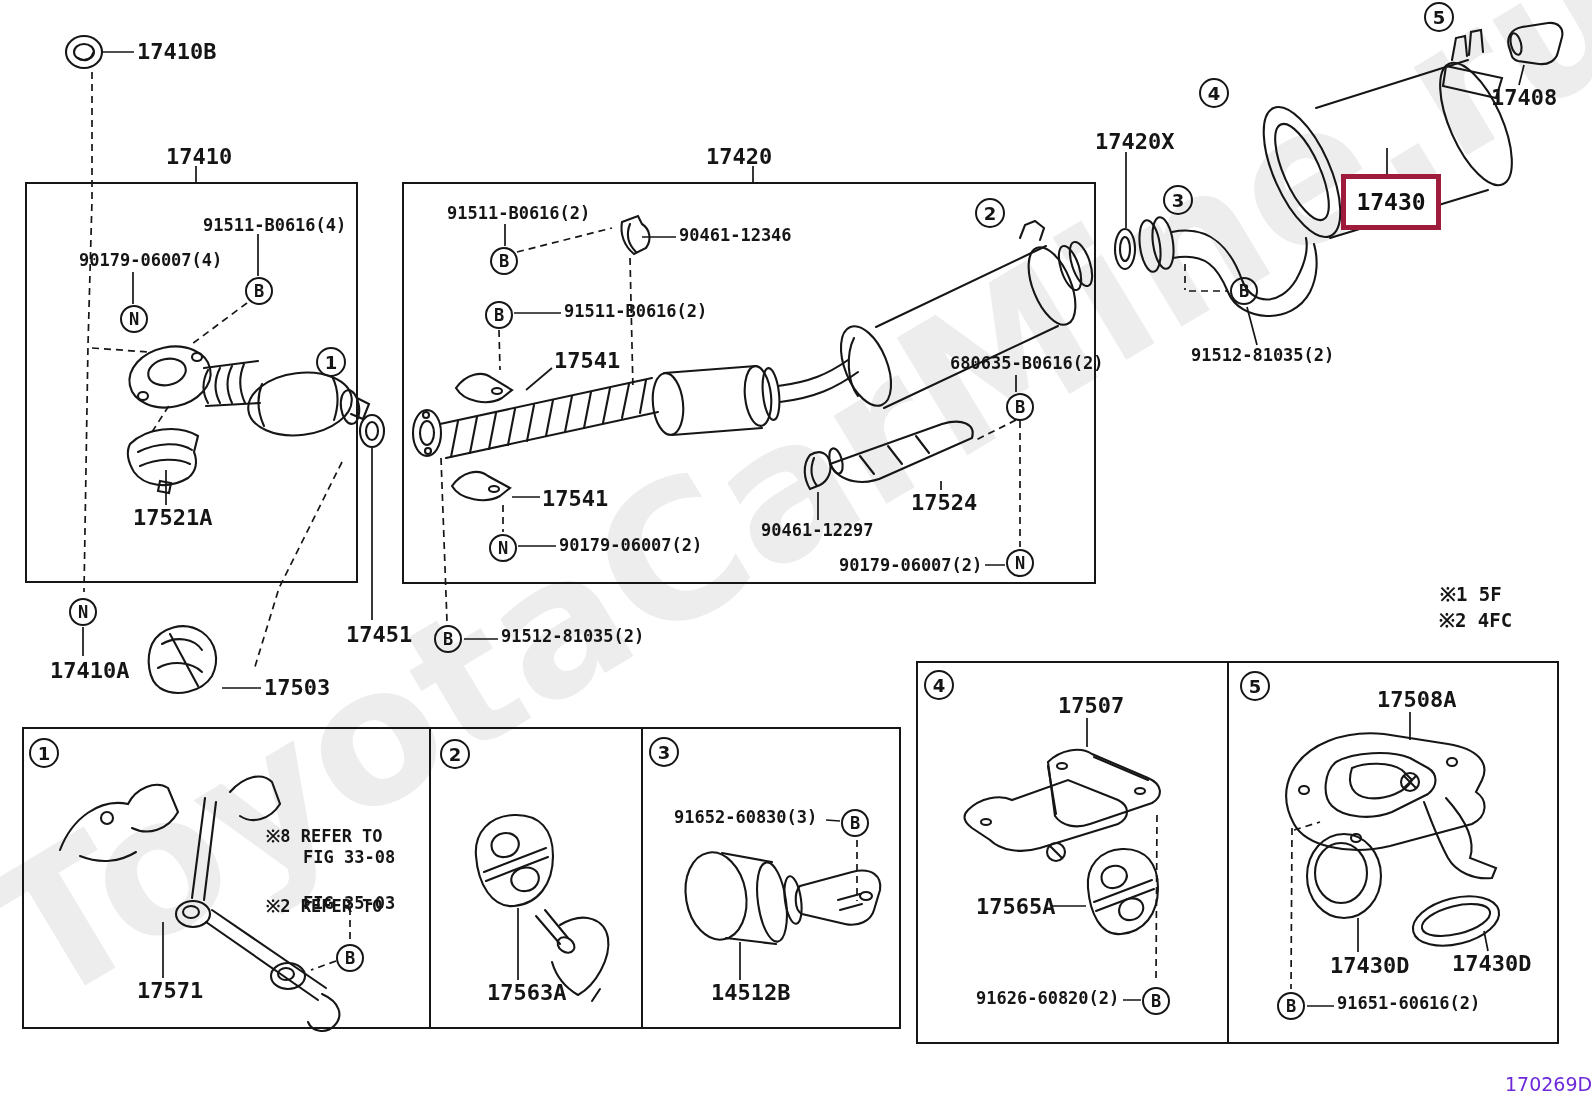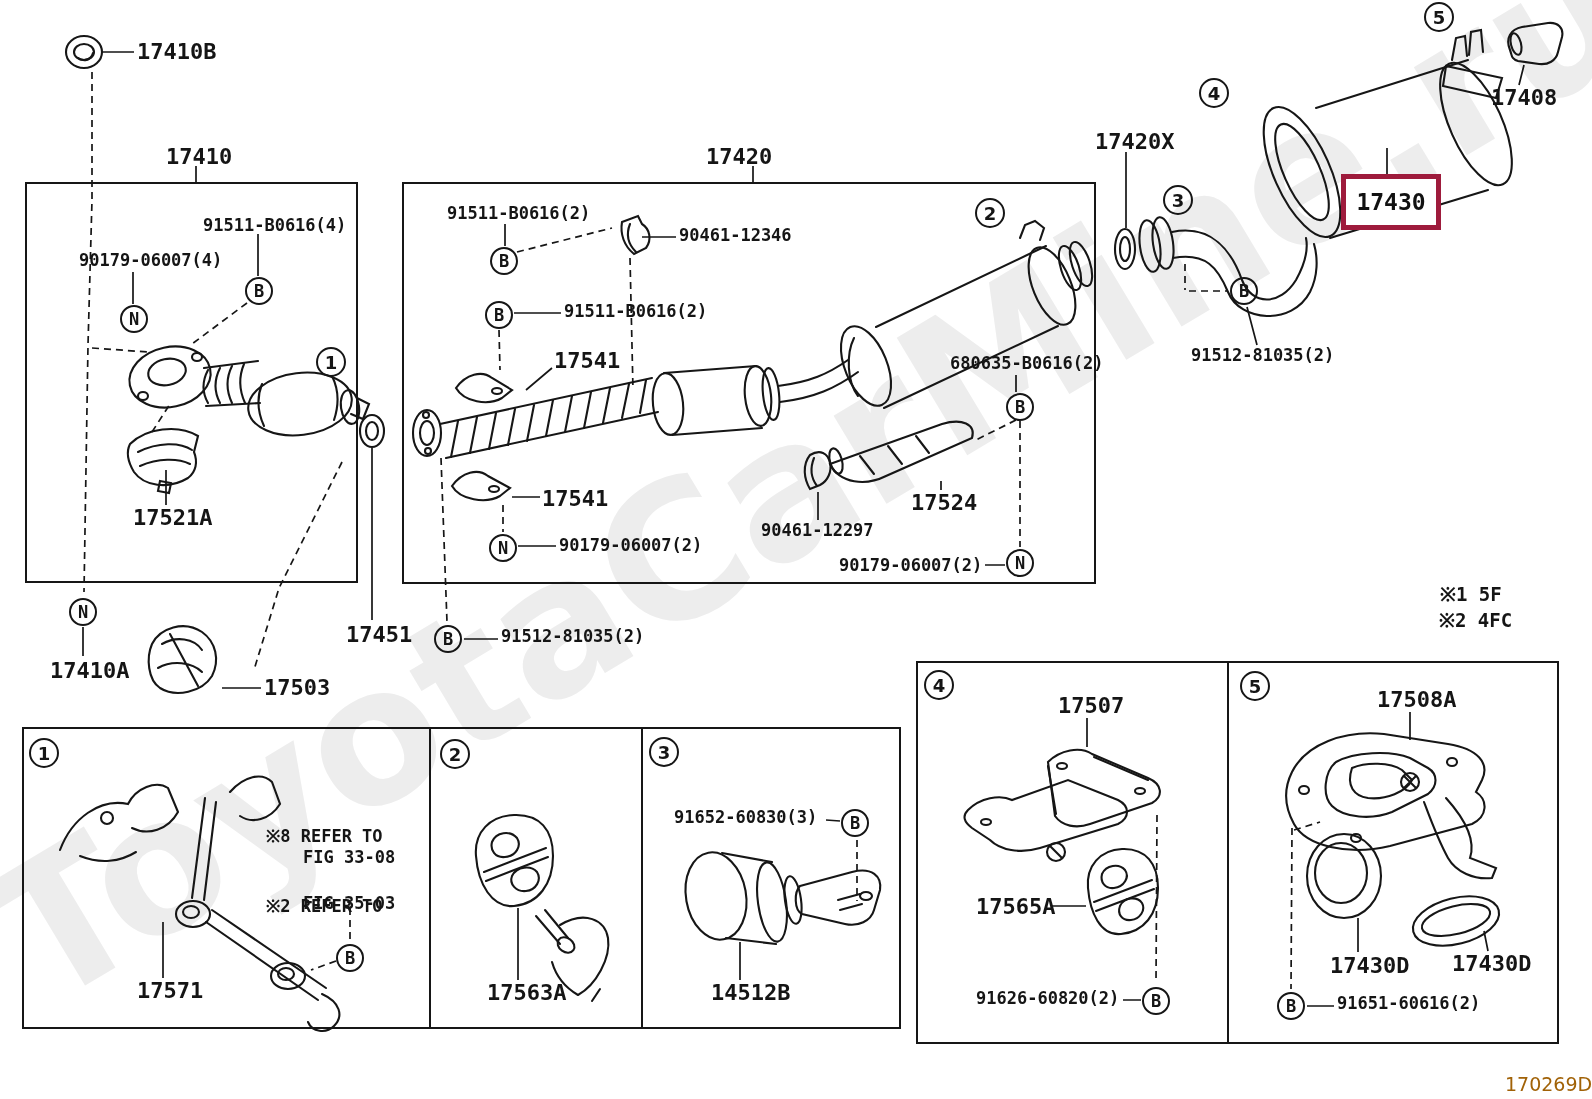--- a/index.html
+++ b/index.html
@@ -8,21 +8,21 @@
   .watermark{position:absolute;left:-120px;top:370px;width:1840px;text-align:center;
              font-family:"DejaVu Sans", sans-serif;font-weight:bold;font-size:188px;
              color:#ededed;transform:rotate(-31deg);white-space:nowrap;user-select:none;z-index:0;}
   svg.art{position:absolute;left:0;top:0;z-index:1;}
   .lbl{position:absolute;z-index:2;font-weight:bold;line-height:1;white-space:nowrap;}
   .pn{font-size:17px;letter-spacing:0;}
   .pn-lg{font-size:22px;}
   .note{font-size:19px;margin-left:20px;}
   .ref{font-size:17px;}
   .doc-code{position:absolute;z-index:2;font-family:"DejaVu Sans", sans-serif;
-            font-size:19px;color:#a16207;}
+            font-size:19px;color:#6d28d9;}
   .conn{position:absolute;z-index:2;width:28px;height:28px;border:2px solid #161616;
         border-radius:50%;box-sizing:border-box;display:flex;align-items:center;justify-content:center;
         font-size:17px;font-weight:bold;background:transparent;}
   .callout{position:absolute;z-index:2;width:30px;height:30px;border:2px solid #161616;
         border-radius:50%;box-sizing:border-box;display:flex;align-items:center;justify-content:center;
         font-family:"DejaVu Sans", sans-serif;font-size:18px;font-weight:bold;}
   .hl-box{position:absolute;z-index:2;left:1341px;top:174px;width:100px;height:56px;
         border:5px solid #9e1b3c;background:#fff;box-sizing:border-box;
         display:flex;align-items:center;justify-content:center;
         font-size:23px;font-weight:bold;color:#111;}

